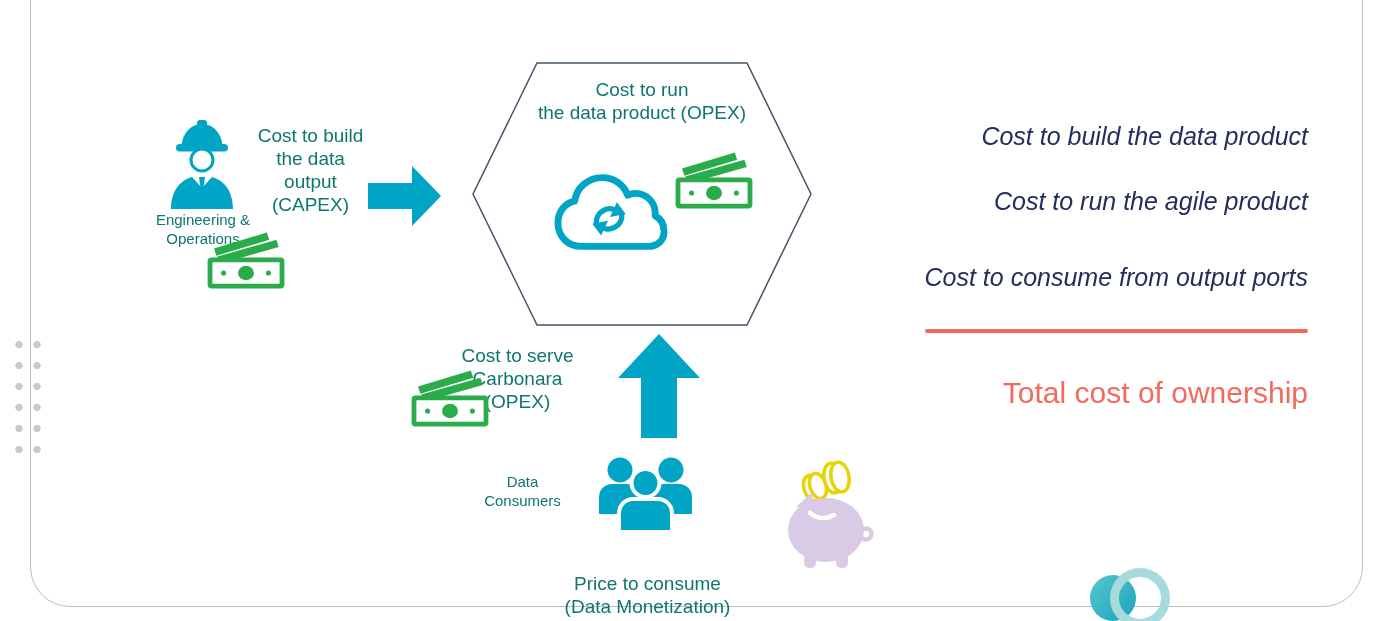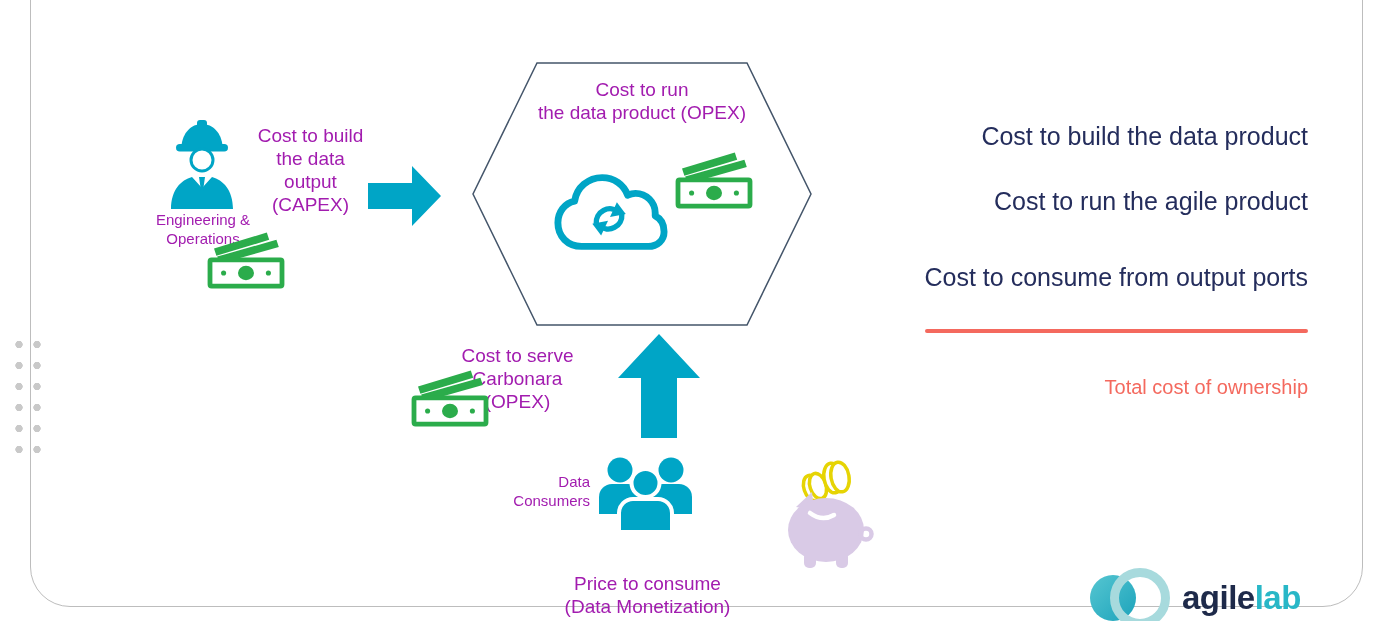--- a/index.html
+++ b/index.html
@@ -15,25 +15,25 @@
   .frame{
     left:30px;top:-62px;width:1331px;height:667px;
     border:1.5px solid #BDBDBD;border-radius:40px;
   }
   
   .dots{
     left:10px;top:334px;width:36px;height:126px;
     background-image:radial-gradient(circle,#C9C9C9 3.4px,transparent 4px);
     background-size:18px 21px;
   }
-  .lbl{font-weight:500;color:#a21caf;text-align:center;}
+  .lbl{font-weight:500;color:#0f766e;text-align:center;}
   .lbl-sm{font-size:15px;line-height:19px;text-align:center;}
   .lbl-md{font-size:19px;line-height:23px;}
-  .sum-item{font-size:25px;line-height:30px;font-weight:500;color:#242D5C;text-align:right;right:80px;}
-  .total{font-size:20px;font-weight:500;color:#F4695E;text-align:right;right:80px;}
+  .sum-item{font-size:25px;line-height:30px;font-weight:500;color:#242D5C;text-align:right;right:80px;font-style:italic;}
+  .total{font-size:30px;font-weight:500;color:#F4695E;text-align:right;right:80px;}
   .divider{left:925px;top:329px;width:383px;height:3.5px;background:#F4695E;border-radius:2px;}
   
   .logo{left:1090px;top:574px;height:48px;display:flex;align-items:center;}
   .logo-c1{width:46px;height:46px;border-radius:50%;background:linear-gradient(135deg,#56C6D1,#1CA3BB);z-index:1;}
   .logo-c2{width:42px;height:42px;border-radius:50%;border:9px solid #A7DADD;margin-left:-26px;z-index:2;background:transparent;}
   .logo-text{margin-left:12px;font-size:33px;font-weight:700;letter-spacing:-0.5px;}
   .logo-agile{color:#1E2A4A;}
   .logo-lab{color:#28B7C7;}
 </style>
 </head>
@@ -104,21 +104,21 @@
   <polygon points="14,34 88,13 91,22 17,43" fill="#2BAC4B"></polygon>
   <rect x="5" y="38" width="90" height="33" rx="2" fill="#ffffff" stroke="#2BAC4B" stroke-width="6"></rect>
   <ellipse cx="50" cy="54.5" rx="10" ry="9" fill="#2BAC4B"></ellipse>
   <circle cx="22" cy="54.5" r="3.2" fill="#2BAC4B"></circle>
   <circle cx="78" cy="54.5" r="3.2" fill="#2BAC4B"></circle>
 </svg>
 <svg class="abs" style="left:618px;top:334px" width="82" height="104" viewBox="0 0 82 104">
   <polygon points="41,0 82,44 59,44 59,104 23,104 23,44 0,44" fill="#00A5C6"></polygon>
 </svg>
 
-<div class="abs lbl lbl-sm pre" style="left:455px;top:472px;width:135px;text-align:right">Data
+<div class="abs lbl lbl-sm pre" style="left:455px;top:472px;width:135px;">Data
 Consumers</div>
 <svg class="abs" style="left:597px;top:455px" width="97" height="77" viewBox="0 0 97 77">
   <g fill="#00A5C6">
     <circle cx="23" cy="15" r="12.5"></circle>
     <path d="M2 59 v-17 a13 13 0 0 1 13 -13 h16 a13 13 0 0 1 13 13 v17 z"></path>
     <circle cx="74" cy="15" r="12.5"></circle>
     <path d="M53 59 v-17 a13 13 0 0 1 13 -13 h16 a13 13 0 0 1 13 13 v17 z"></path>
     <circle cx="48.5" cy="28" r="14" stroke="#ffffff" stroke-width="4"></circle>
     <path d="M22 77 v-19 a14 14 0 0 1 14 -14 h25 a14 14 0 0 1 14 14 v19 z" stroke="#ffffff" stroke-width="4"></path>
   </g>
@@ -145,14 +145,13 @@
 
 <div class="abs sum-item" style="top:121px">Cost to build the data product</div>
 <div class="abs sum-item" style="top:186px">Cost to run the agile product</div>
 <div class="abs sum-item" style="top:262px">Cost to consume from output ports</div>
 <div class="abs divider"></div>
 <div class="abs total" style="top:376px">Total cost of ownership</div>
 
 <div class="abs logo">
   <span class="logo-c1"></span>
   <span class="logo-c2"></span>
-  <span class="logo-text"><span class="logo-agile">agile</span><span class="logo-lab">lab</span></span>
 </div>
 
 </body></html>

